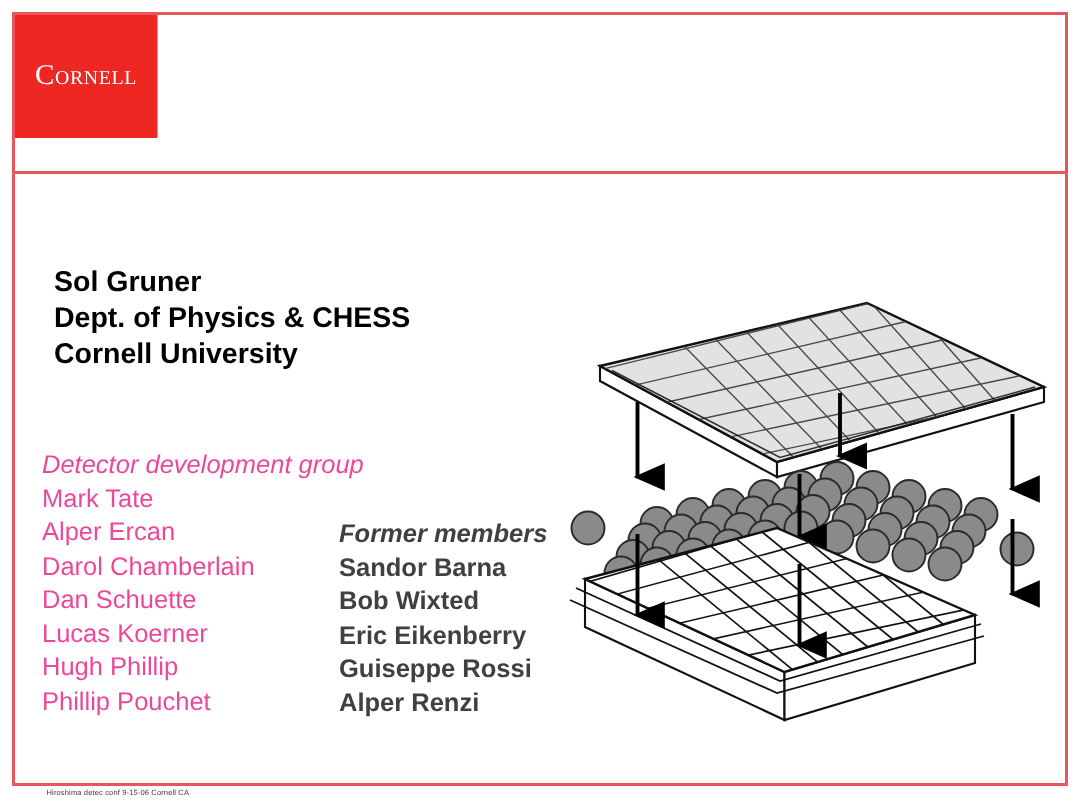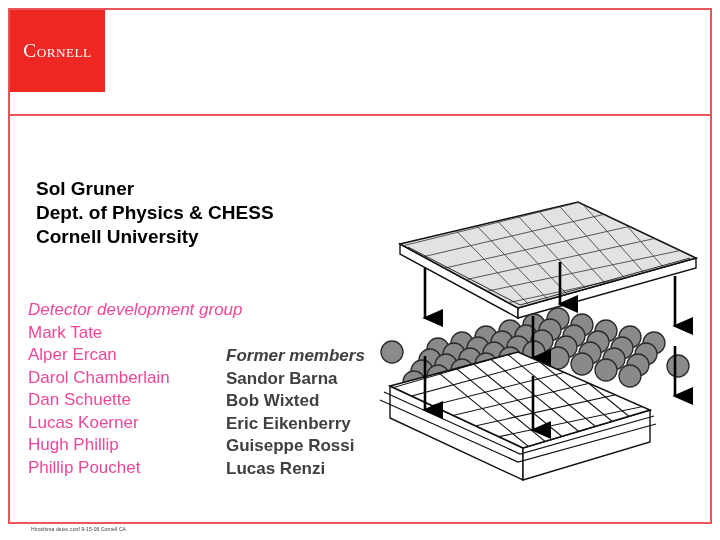--- a/index.html
+++ b/index.html
@@ -163,21 +163,21 @@
     <div>Hugh Phillip</div>
     <div>Phillip Pouchet</div>
   </div>
 
   <div class="former-block">
     <div class="heading-italic">Former members</div>
     <div>Sandor Barna</div>
     <div>Bob Wixted</div>
     <div>Eric Eikenberry</div>
     <div>Guiseppe Rossi</div>
-    <div>Lucas Renzi</div>
+    <div>Alper Renzi</div>
   </div>
 
   <div class="footer-note">Hiroshima detec conf 9-15-06 Cornell CA</div>
 
   <div class="diagram">
     <svg width="330" height="290" viewBox="0 0 330 290" xmlns="http://www.w3.org/2000/svg">
 
       <defs>
         <clipPath id="topface">
           <polygon points="22,48 200,6 318,62 140,112"></polygon>

